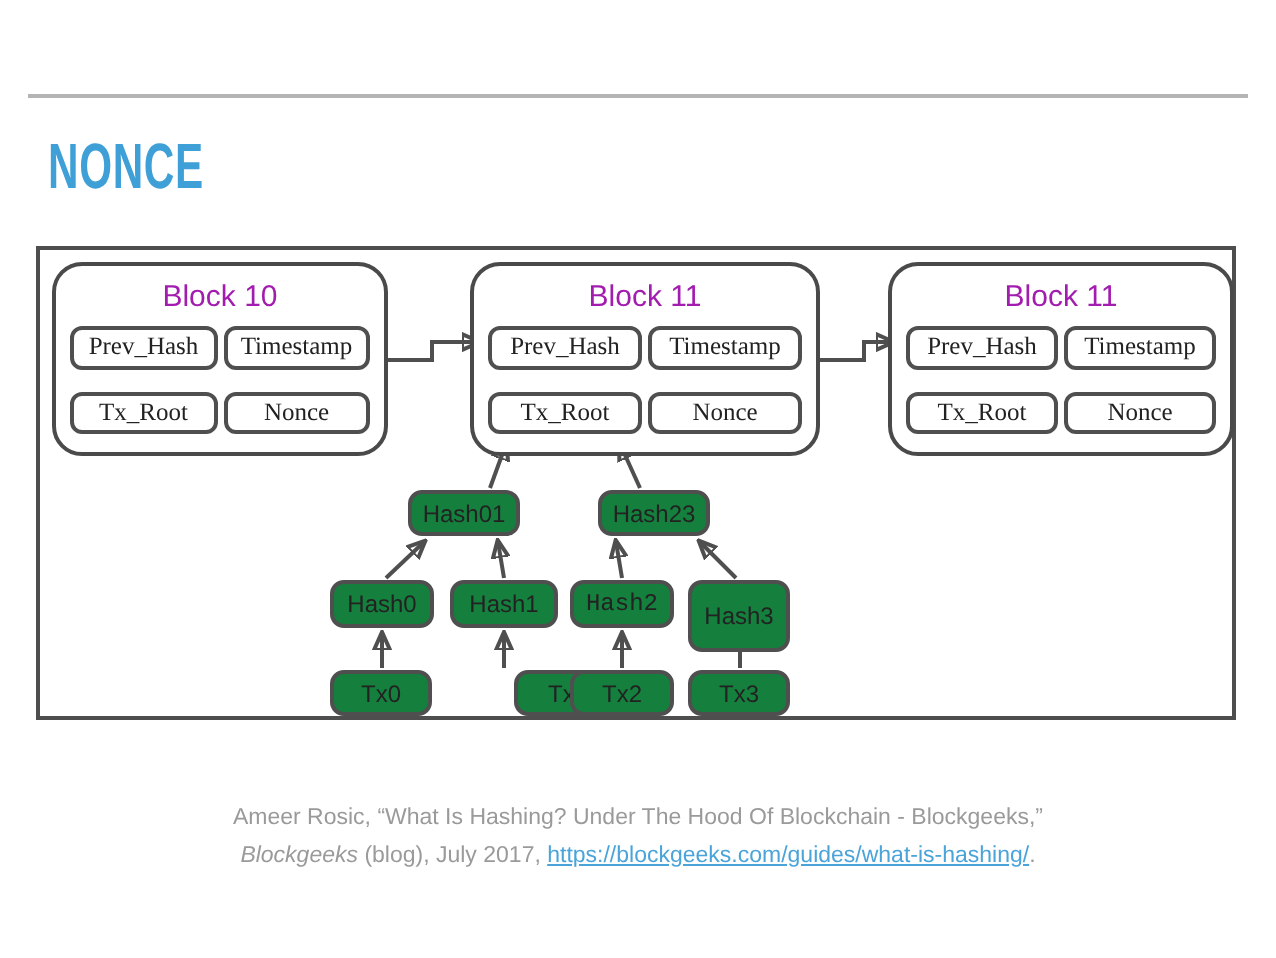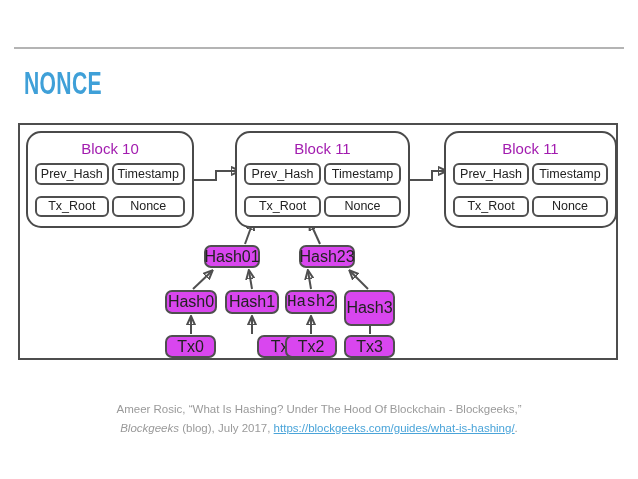--- a/index.html
+++ b/index.html
@@ -36,33 +36,33 @@
   .block {
     position: absolute;
     border: 2px solid #4a4a4a; border-radius: 15px;
     background: #fff; padding: 3px 7px 9px 7px;
     display: flex; flex-direction: column;
   }
   .block-title {
     height: 25px; line-height: 25px; text-align: center;
     font-size: 15px; color: #a21caf;
   }
-  .brow { display: flex; gap: 3px; height: 23px; margin-top: 2px; }
+  .brow { display: flex; gap: 3px; height: 23px; margin-top: 2px; font-family: Liberation Serif, serif; }
   .brow + .brow { margin-top: 11px; }
   .field {
     flex: 1; border: 2px solid #4f4f4f; border-radius: 6px;
     background: #fff; display: flex; align-items: center; justify-content: center;
     font-size: 12.5px; color: #222; white-space: nowrap;
   }
 
   .tnode {
     position: absolute;
     border: 2px solid #4f4f4f; border-radius: 7px;
-    background: #d946ef; display: flex; align-items: center; justify-content: center;
-    font-size: 16px; color: #222; white-space: nowrap;
+    background: #15803d; display: flex; align-items: center; justify-content: center;
+    font-size: 12px; color: #222; white-space: nowrap;
   }
 
   .citation {
     position: absolute; left: 0; top: 400px; width: 638px;
     text-align: center; font-size: 11.5px; line-height: 18.5px;
     color: #9a9a9a;
   }
   .citation em { font-style: italic; }
   .citation a { color: #4aa4d9; text-decoration: underline; cursor: pointer; }
 </style>

